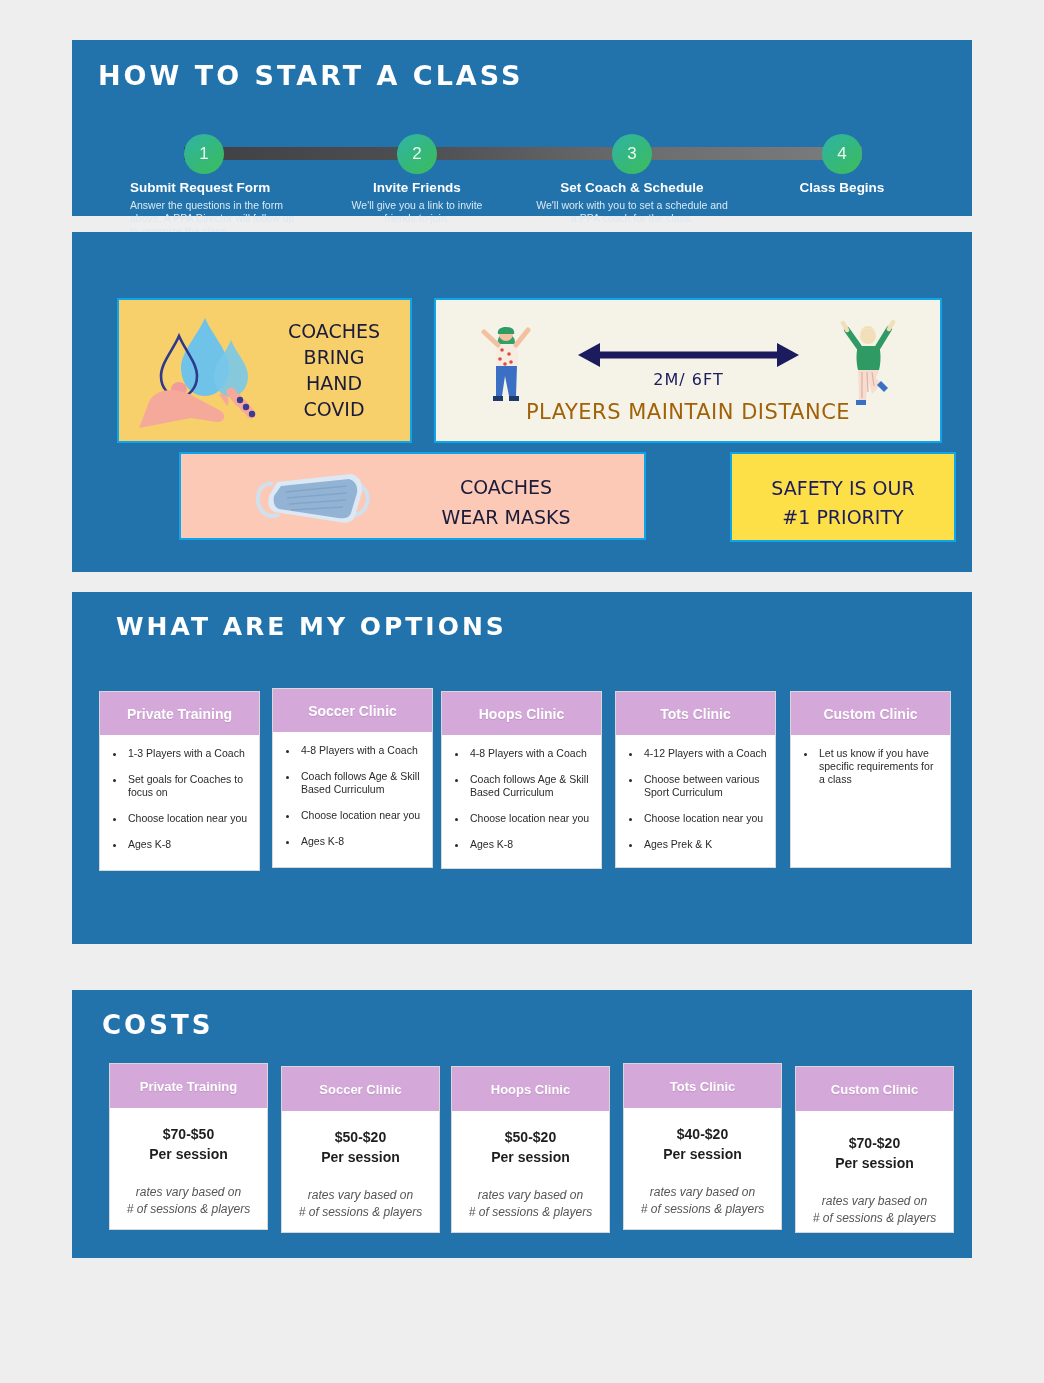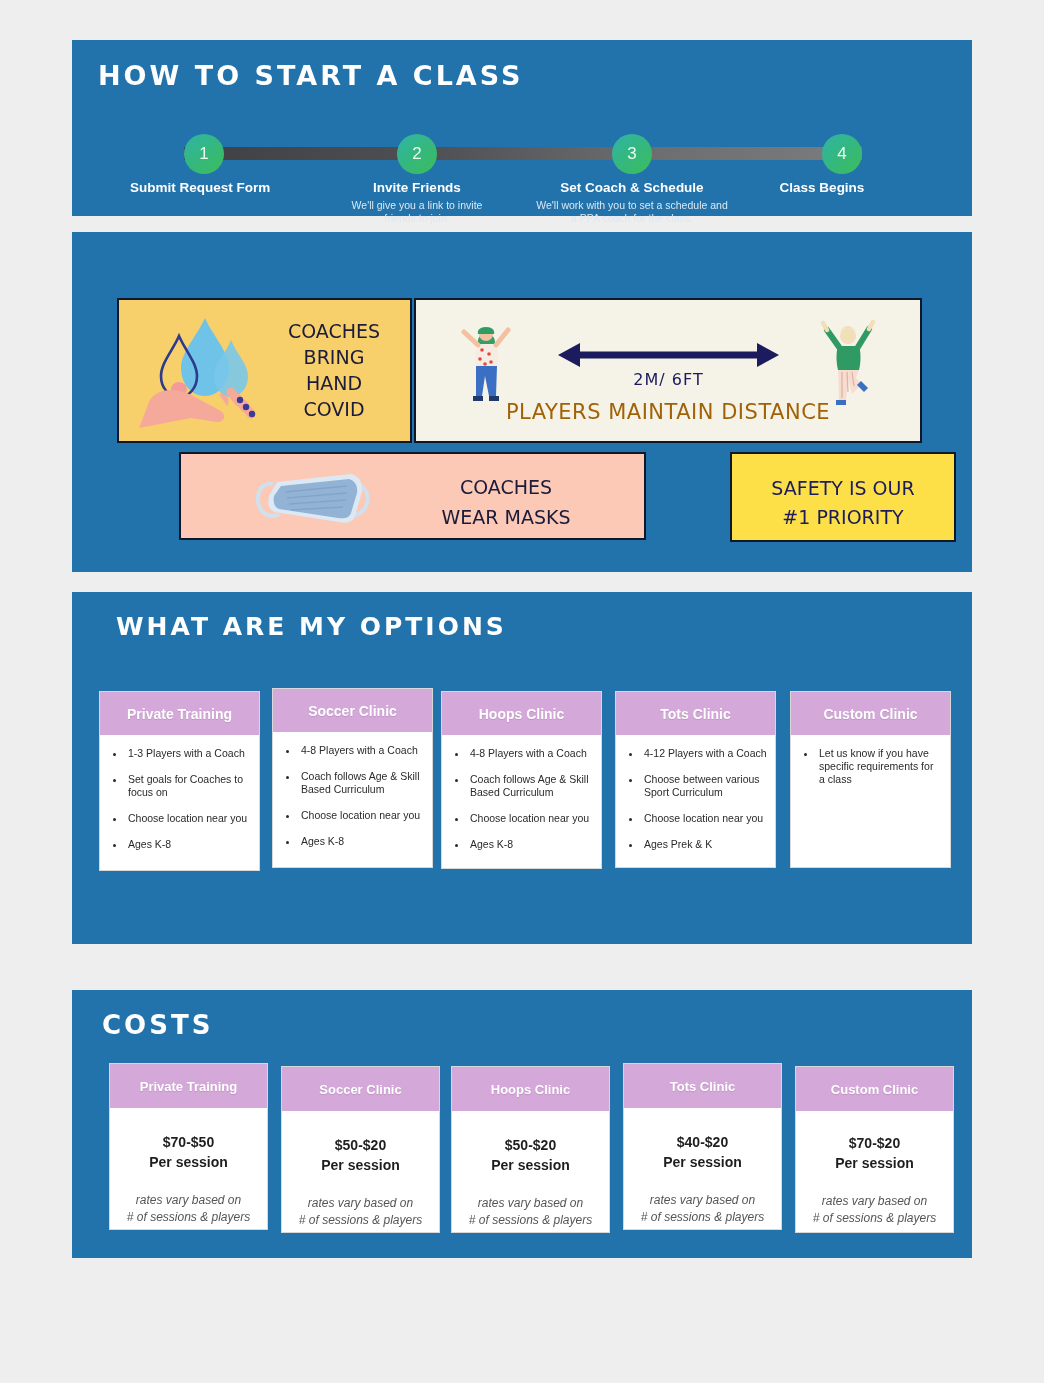--- a/index.html
+++ b/index.html
@@ -51,33 +51,33 @@
   }
   .step-desc {
     position: absolute; top: 95px;
     color: #dbe8f2; font-size: 10.5px; line-height: 13px;
   }
 
   
   #panel-covid { top: 232px; height: 340px; }
   #title-covid { position: absolute; left: 26px; top: 22px; font-size: 25px; }
 
-  .covid-box { position: absolute; border: 2px solid #0f172a; }
+  .covid-box { position: absolute; border: 2px solid #0ea5e9; }
 
   #box-spray {
     left: 45px; top: 66px; width: 295px; height: 145px;
     background: #f7cf6b;
   }
   #box-spray .lines {
     position: absolute; right: 16px; top: 18px;
     text-align: center; color: #1b1b3a; font-size: 19px; line-height: 26px;
     font-family: "DejaVu Sans", sans-serif; width: 120px;
   }
   #box-distance {
-    left: 342px; top: 66px; width: 508px; height: 145px;
+    left: 362px; top: 66px; width: 508px; height: 145px;
     background: #f5f3e7;
   }
   #box-distance .dist-label {
     position: absolute; left: 0; right: 0; top: 100px;
     text-align: center; color: #a16207; font-size: 21px;
     font-family: "DejaVu Sans", sans-serif; letter-spacing: .5px;
   }
   #box-mask {
     left: 107px; top: 220px; width: 467px; height: 88px;
     background: #fbc9b6;
@@ -126,21 +126,21 @@
   #panel-costs { top: 990px; height: 268px; }
   #title-costs { position: absolute; left: 30px; top: 20px; font-size: 26px; }
   .cost-card {
     position: absolute; background: #ffffff; border: 1px solid #d8d8d8;
   }
   .cost-head {
     background: #d5a8da; color: #ffffff; font-size: 13px; font-weight: bold;
     height: 44px; display: flex; align-items: center; justify-content: center;
     text-shadow: 0 1px 1px rgba(0,0,0,.12);
   }
-  .cost-body { padding-top: 24px; text-align: center; }
+  .cost-body { padding-top: 16px; text-align: center; }
   .cost-price { font-size: 14px; font-weight: bold; color: #1e1e1e; line-height: 20px; }
   .cost-note {
     margin-top: 20px; font-style: italic; font-size: 12px;
     color: #555; line-height: 17px;
   }
 </style>
 </head>
 <body>
 
 <div class="page">
@@ -158,28 +158,29 @@
         <span>2</span>
       </div>
       <div class="node" style="left:540px;">
         <span>3</span>
       </div>
       <div class="node" style="left:750px;">
         <span>4</span>
       </div>
 
       <div class="step-head" style="left:58px; width:230px; text-align:left;">Submit Request  Form</div>
+      <div class="step-desc" style="left:58px; width:175px; text-align:left;">Answer the questions in the form above.  A PPA Director will follow up to organize the class.</div>
 
       <div class="step-head" style="left:245px; width:200px; text-align:center;">Invite Friends</div>
       <div class="step-desc" style="left:265px; width:160px; text-align:center;">We'll give you a link to invite friends to join.</div>
 
       <div class="step-head" style="left:450px; width:220px; text-align:center;">Set Coach &amp; Schedule</div>
       <div class="step-desc" style="left:460px; width:200px; text-align:center;">We'll work with you to set a schedule and a PPA coach for the class.</div>
 
-      <div class="step-head" style="left:660px; width:180px; text-align:center;">Class Begins</div>
+      <div class="step-head" style="left:680px; width:180px; text-align:center;">Class Begins</div>
     </div>
   </div>
 
   <div class="panel" id="panel-covid">
 
     <div class="covid-box" id="box-spray">
       <svg width="150" height="130" style="position:absolute;left:16px;top:10px;" viewBox="0 0 150 130">
         <path d="M70 8 C78 26 94 42 94 58 C94 74 83 86 70 86 C57 86 46 74 46 58 C46 42 62 26 70 8 Z" fill="#6fc3e8"></path>
         <path d="M96 30 C101 43 113 54 113 66 C113 78 105 87 96 87 C87 87 79 78 79 66 C79 54 91 43 96 30 Z" fill="#79c8ea" opacity=".9"></path>
         <path d="M44 26 C50 40 62 53 62 66 C62 78 54 87 44 87 C34 87 26 78 26 66 C26 53 38 40 44 26 Z" fill="none" stroke="#2e3a8c" stroke-width="2.6"></path>

